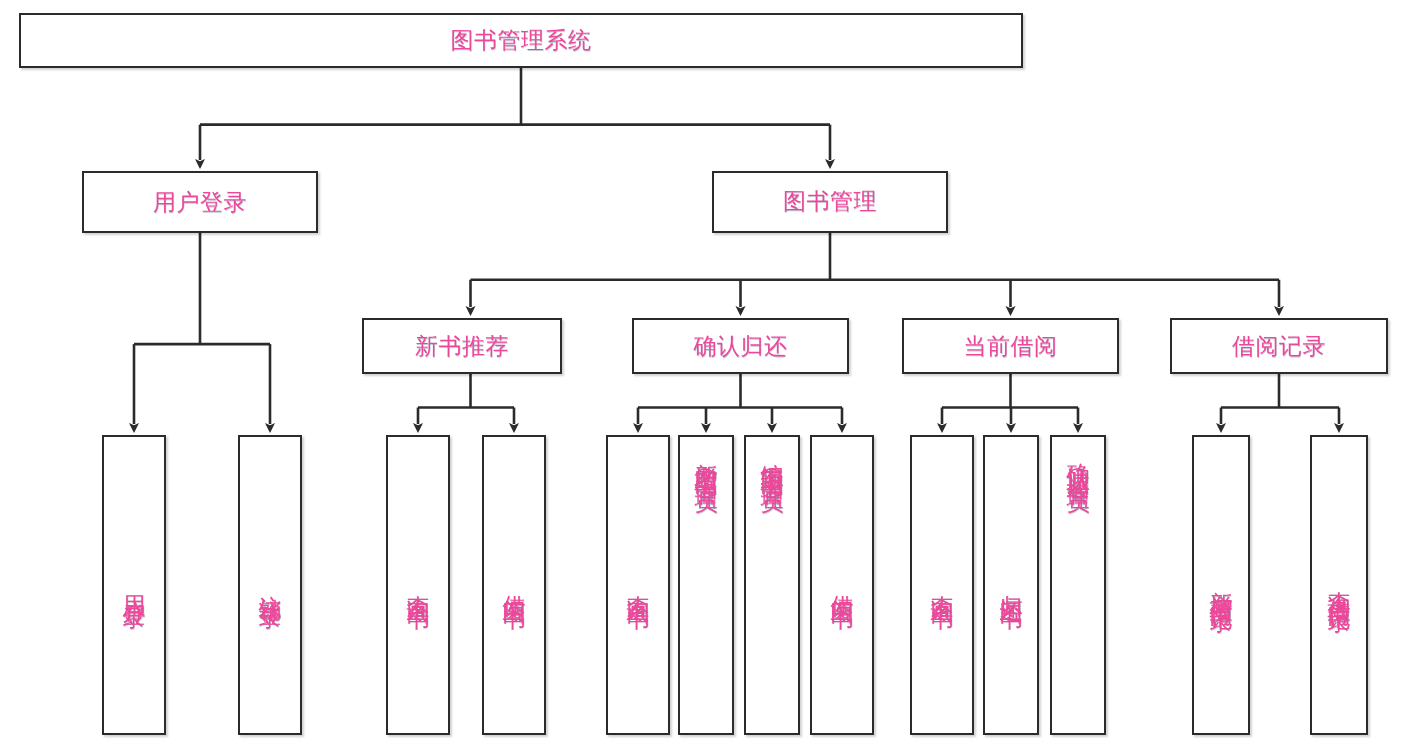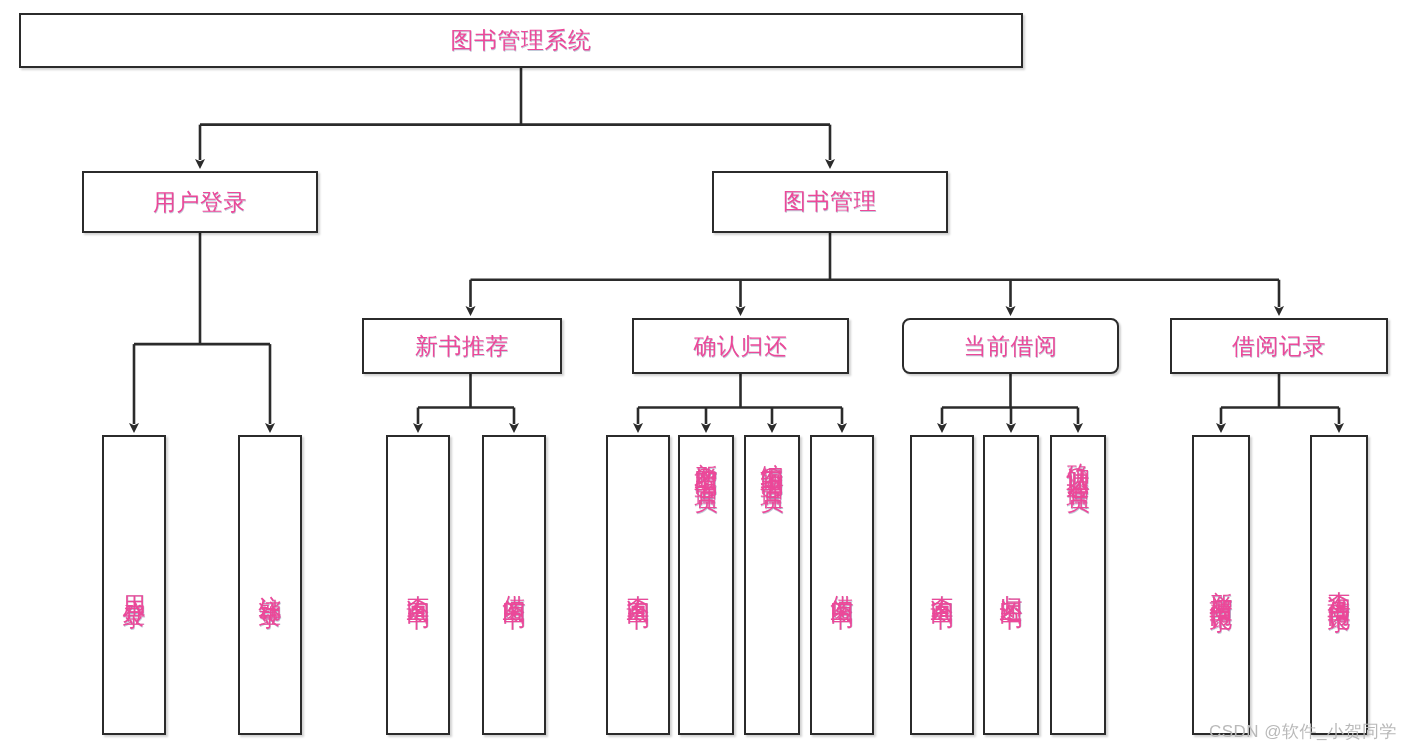--- a/index.html
+++ b/index.html
@@ -138,21 +138,21 @@
       </div>
       <div class="node-box" style="left: 712px; top: 171px; width: 236px; height: 62px; font-family: Liberation Serif, serif;">
         <span class="node-label">图书管理</span>
       </div>
       <div class="node-box" style="left: 362px; top: 318px; width: 200px; height: 56px;">
         <span class="node-label">新书推荐</span>
       </div>
       <div class="node-box" style="left: 632px; top: 318px; width: 217px; height: 56px;">
         <span class="node-label">确认归还</span>
       </div>
-      <div class="node-box" style="left: 902px; top: 318px; width: 217px; height: 56px; border-radius: 8px;">
+      <div class="node-box" style="left: 902px; top: 318px; width: 217px; height: 56px;">
         <span class="node-label">当前借阅</span>
       </div>
       <div class="node-box" style="left: 1170px; top: 318px; width: 218px; height: 56px;">
         <span class="node-label">借阅记录</span>
       </div>
       <div class="node-box vertical centered" style="left: 102px; top: 435px; width: 64px; height: 300px;">
         <span class="node-label">用户登录</span>
       </div>
       <div class="node-box vertical centered" style="left: 238px; top: 435px; width: 64px; height: 300px;">
         <span class="node-label">注销登录</span>
@@ -185,14 +185,13 @@
         <span class="node-label">确认归还（管理员）</span>
       </div>
       <div class="node-box vertical centered" style="left: 1192px; top: 435px; width: 58px; height: 300px;">
         <span class="node-label">新增借阅记录</span>
       </div>
       <div class="node-box vertical centered" style="left: 1310px; top: 435px; width: 58px; height: 300px;">
         <span class="node-label">查询借阅记录</span>
       </div>
     </div>
 
-  <div id="watermark">CSDN @软件_小贺同学</div>
 </div>
 
 </body></html>

